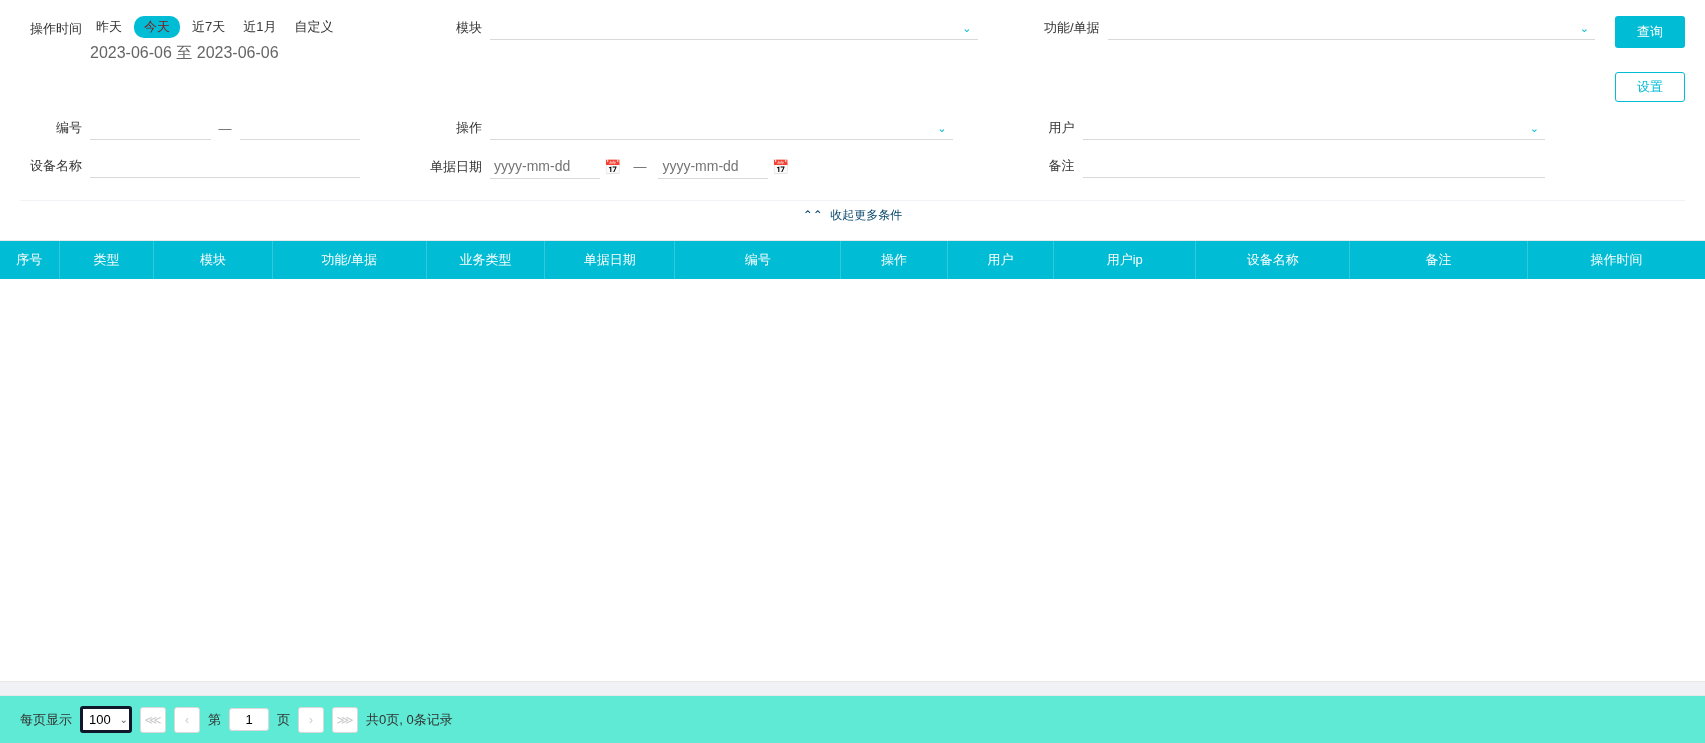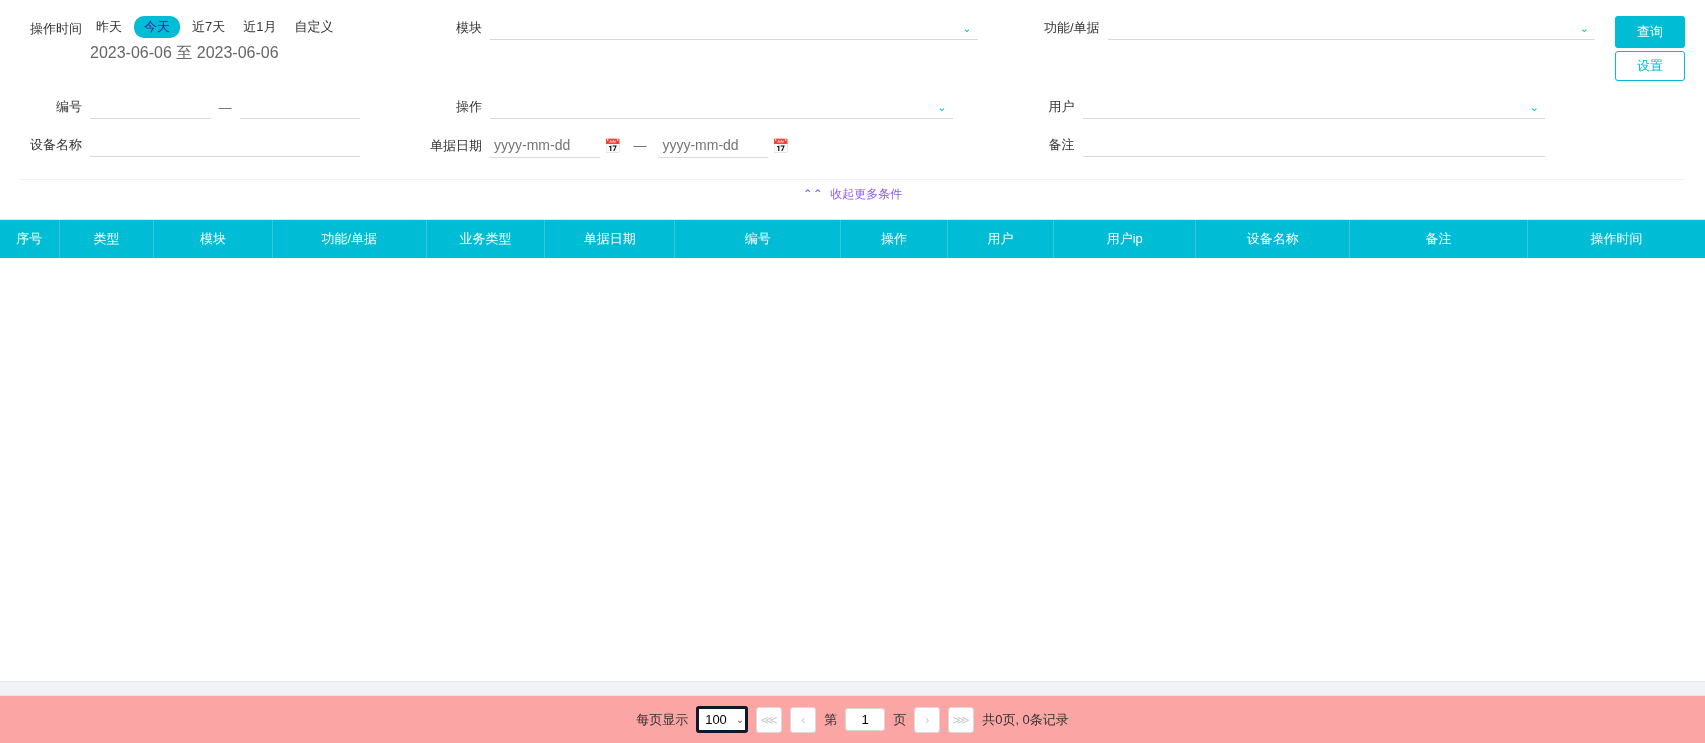--- a/index.html
+++ b/index.html
@@ -14,59 +14,59 @@
     .export-btn { margin-left: auto; display: flex; align-items: center; gap: 4px; color: #666; font-size: 13px; cursor: pointer; border: none; background: none; }
     .export-icon { font-size: 14px; }
 
     
     .filter-area { background: #fff; padding: 16px 20px 10px 20px; border-bottom: 1px solid #e8e8e8; }
     .filter-label { color: #333; font-size: 13px; min-width: 70px; text-align: right; padding-right: 8px; flex-shrink: 0; }
 
     
     .time-filter-group { display: flex; align-items: center; gap: 6px; }
     .time-btn { font-size: 13px; color: #333; cursor: pointer; padding: 2px 6px; border-radius: 3px; border: none; background: none; }
-    .time-btn.active { background: #00bcd4; color: #4c1d95; border-radius: 10px; padding: 2px 10px; }
+    .time-btn.active { background: #00bcd4; color: #7f1d1d; border-radius: 10px; padding: 2px 10px; }
     .time-date-range { font-size: 16px; color: #666; margin-top: 2px; }
 
     
     .filter-select { position: relative; display: flex; align-items: center; flex: 1; }
     .filter-select-inner { flex: 1; border: none; border-bottom: 1px solid #d9d9d9; padding: 4px 24px 4px 4px; font-size: 13px; color: #333; cursor: pointer; background: transparent; outline: none; appearance: none; min-width: 120px; }
     .dropdown-arrow { position: absolute; right: 6px; color: #00bcd4; font-size: 11px; pointer-events: none; }
 
     
     .filter-input { border: none; border-bottom: 1px solid #d9d9d9; padding: 4px; font-size: 13px; color: #333; outline: none; background: transparent; min-width: 120px; flex: 1; }
     .filter-dash { margin: 0 8px; color: #666; }
 
     
     .date-input-wrapper { display: flex; align-items: center; gap: 4px; }
     .date-input { border: none; border-bottom: 1px solid #d9d9d9; padding: 4px; font-size: 14px; color: #bbb; outline: none; background: transparent; width: 110px; }
     .cal-icon { color: #00bcd4; font-size: 14px; cursor: pointer; }
 
     
     .btn-query { background: #00bcd4; color: #fff; border: none; border-radius: 3px; padding: 7px 22px; font-size: 13px; cursor: pointer; }
     .btn-settings { background: #fff; color: #00bcd4; border: 1px solid #00bcd4; border-radius: 3px; padding: 5px 20px; font-size: 13px; cursor: pointer; }
-    .btn-group { display: flex; flex-direction: column; gap: 3px; margin-left: 20px; }
-
-    
-    .collapse-row { text-align: center; padding: 6px 0; cursor: pointer; color: #8b5cf6; font-size: 12px; border-top: 1px solid #f0f2f5; margin-top: 21px; }
+    .btn-group { display: flex; flex-direction: column; gap: 24px; margin-left: 20px; }
+
+    
+    .collapse-row { text-align: center; padding: 6px 0; cursor: pointer; color: #0c4a6e; font-size: 12px; border-top: 1px solid #f0f2f5; margin-top: 21px; }
     .collapse-icon { margin-right: 4px; }
 
     
     .table-area { flex: 1; background: #fff; overflow: hidden; }
     .data-table { width: 100%; border-collapse: collapse; table-layout: fixed; }
     .data-table thead tr { background: #00bcd4; padding-left: 12px; }
     .data-table thead th { color: #fff; font-size: 13px; font-weight: normal; padding: 10px 8px; text-align: center; border-right: 1px solid rgba(255,255,255,0.2); white-space: nowrap; }
     .data-table thead th:last-child { border-right: none; }
 
     
     .scrollbar-area { height: 14px; background: #f0f2f5; border-top: 1px solid #e8e8e8; overflow-x: auto; }
     .scrollbar-inner { width: 1600px; height: 1px; }
 
     
-    .pagination { display: flex; align-items: center; justify-content: center; padding: 10px 20px; background: #fca5a5; border-top: 1px solid #e8e8e8; gap: 8px; font-size: 13px; color: #333; }
+    .pagination { display: flex; align-items: center; justify-content: flex-start; padding: 10px 20px; background: #5eead4; border-top: 1px solid #e8e8e8; gap: 8px; font-size: 13px; color: #333; }
     .page-size-select { border: 3px solid #0f172a; border-radius: 3px; padding: 3px 18px 3px 6px; font-size: 13px; background: #fff; cursor: pointer; appearance: none; position: relative; }
     .page-size-wrapper { position: relative; display: inline-flex; align-items: center; }
     .page-size-arrow { position: absolute; right: 4px; font-size: 10px; pointer-events: none; color: #666; }
     .page-nav-btn { border: 1px solid #d9d9d9; background: #fff; border-radius: 3px; width: 26px; height: 26px; display: flex; align-items: center; justify-content: center; cursor: pointer; color: #666; font-size: 12px; }
     .page-nav-btn.disabled { color: #ccc; cursor: not-allowed; }
     .page-input { border: 1px solid #d9d9d9; border-radius: 3px; width: 40px; text-align: center; padding: 3px 4px; font-size: 13px; }
 
     
     .filter-main-row { display: flex; align-items: flex-start; margin-bottom: 14px; }
     .filter-time-section { display: flex; flex-direction: column; gap: 3px; }

